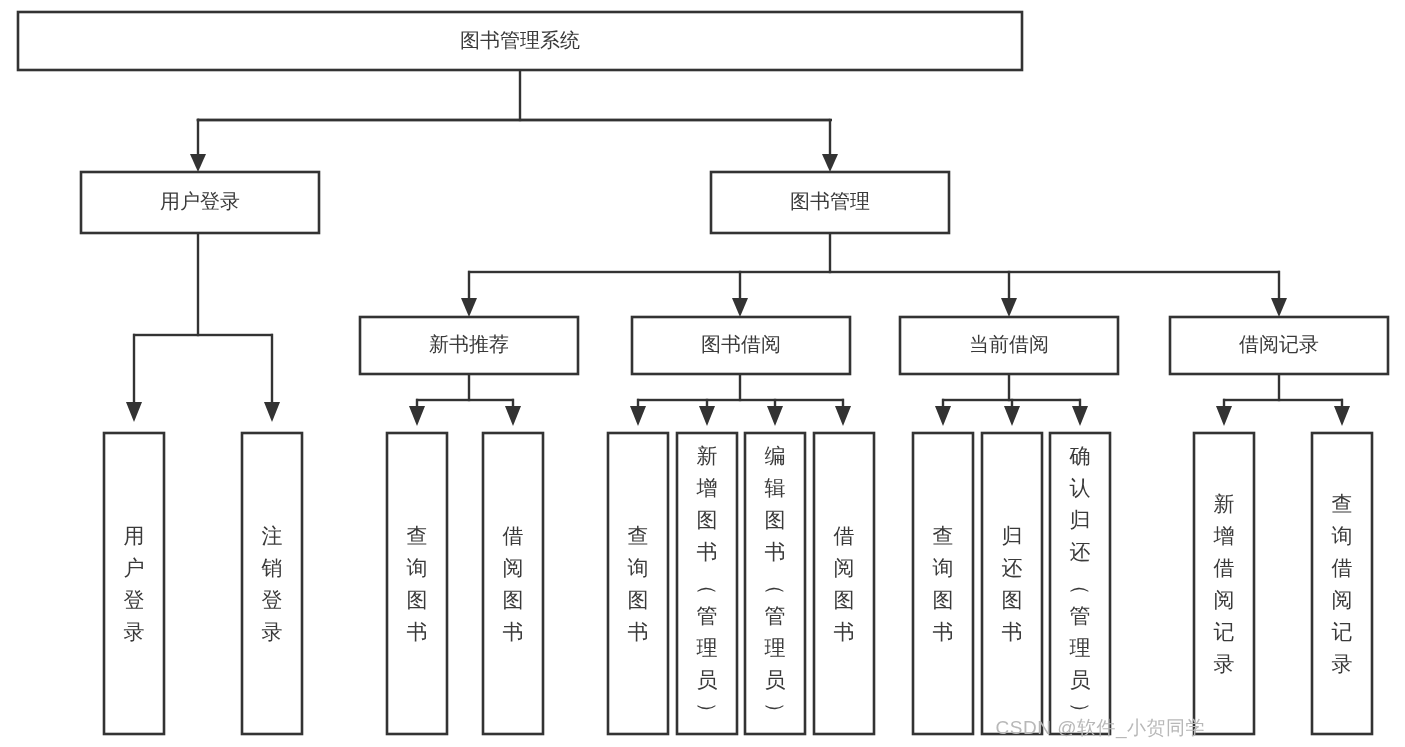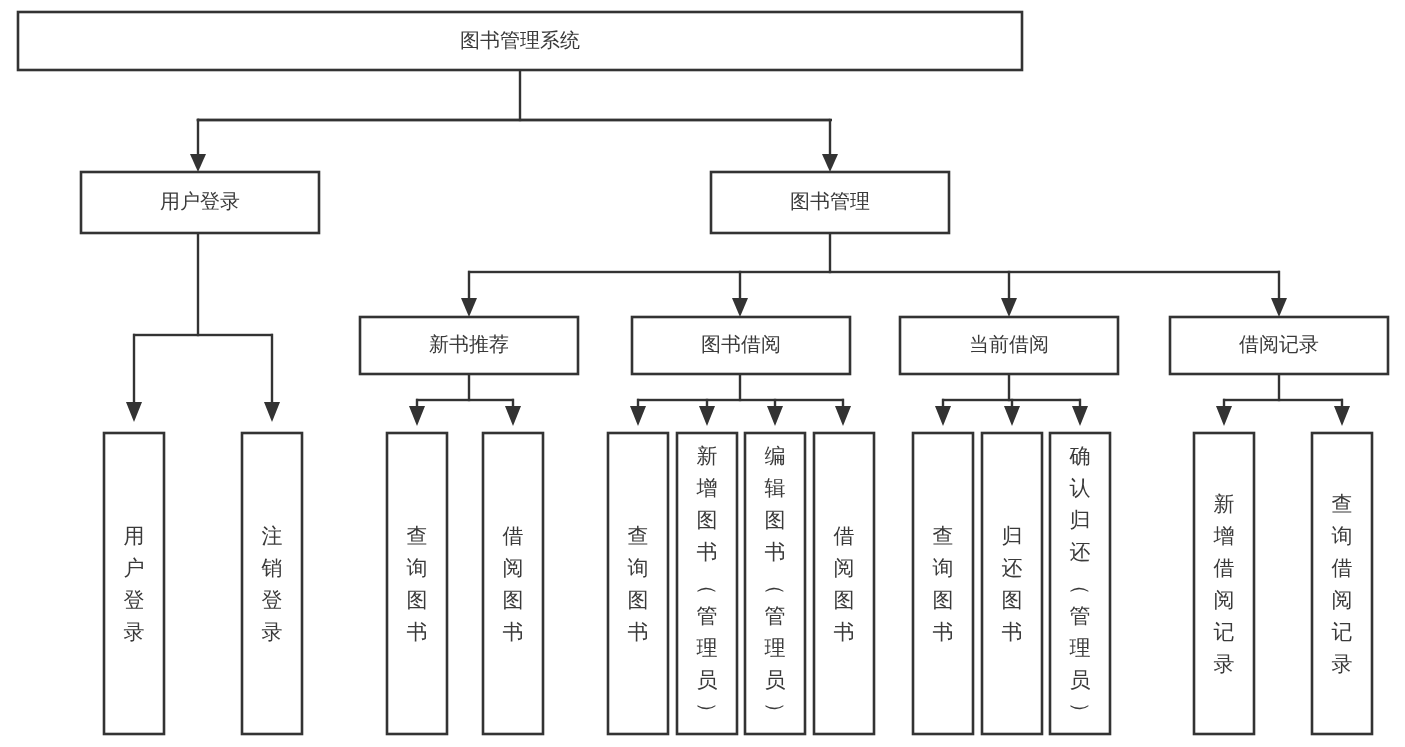--- a/index.html
+++ b/index.html
@@ -308,13 +308,14 @@
           <text class="node-label-vertical" x="1342" y="542.5">询</text>
           <text class="node-label-vertical" x="1342" y="574.5">借</text>
           <text class="node-label-vertical" x="1342" y="606.5">阅</text>
           <text class="node-label-vertical" x="1342" y="638.5">记</text>
           <text class="node-label-vertical" x="1342" y="670.5">录</text>
         </g>
       </g>
 
   </svg>
 
+  <div class="watermark">CSDN @软件_小贺同学</div>
 </div>
 
 </body></html>

